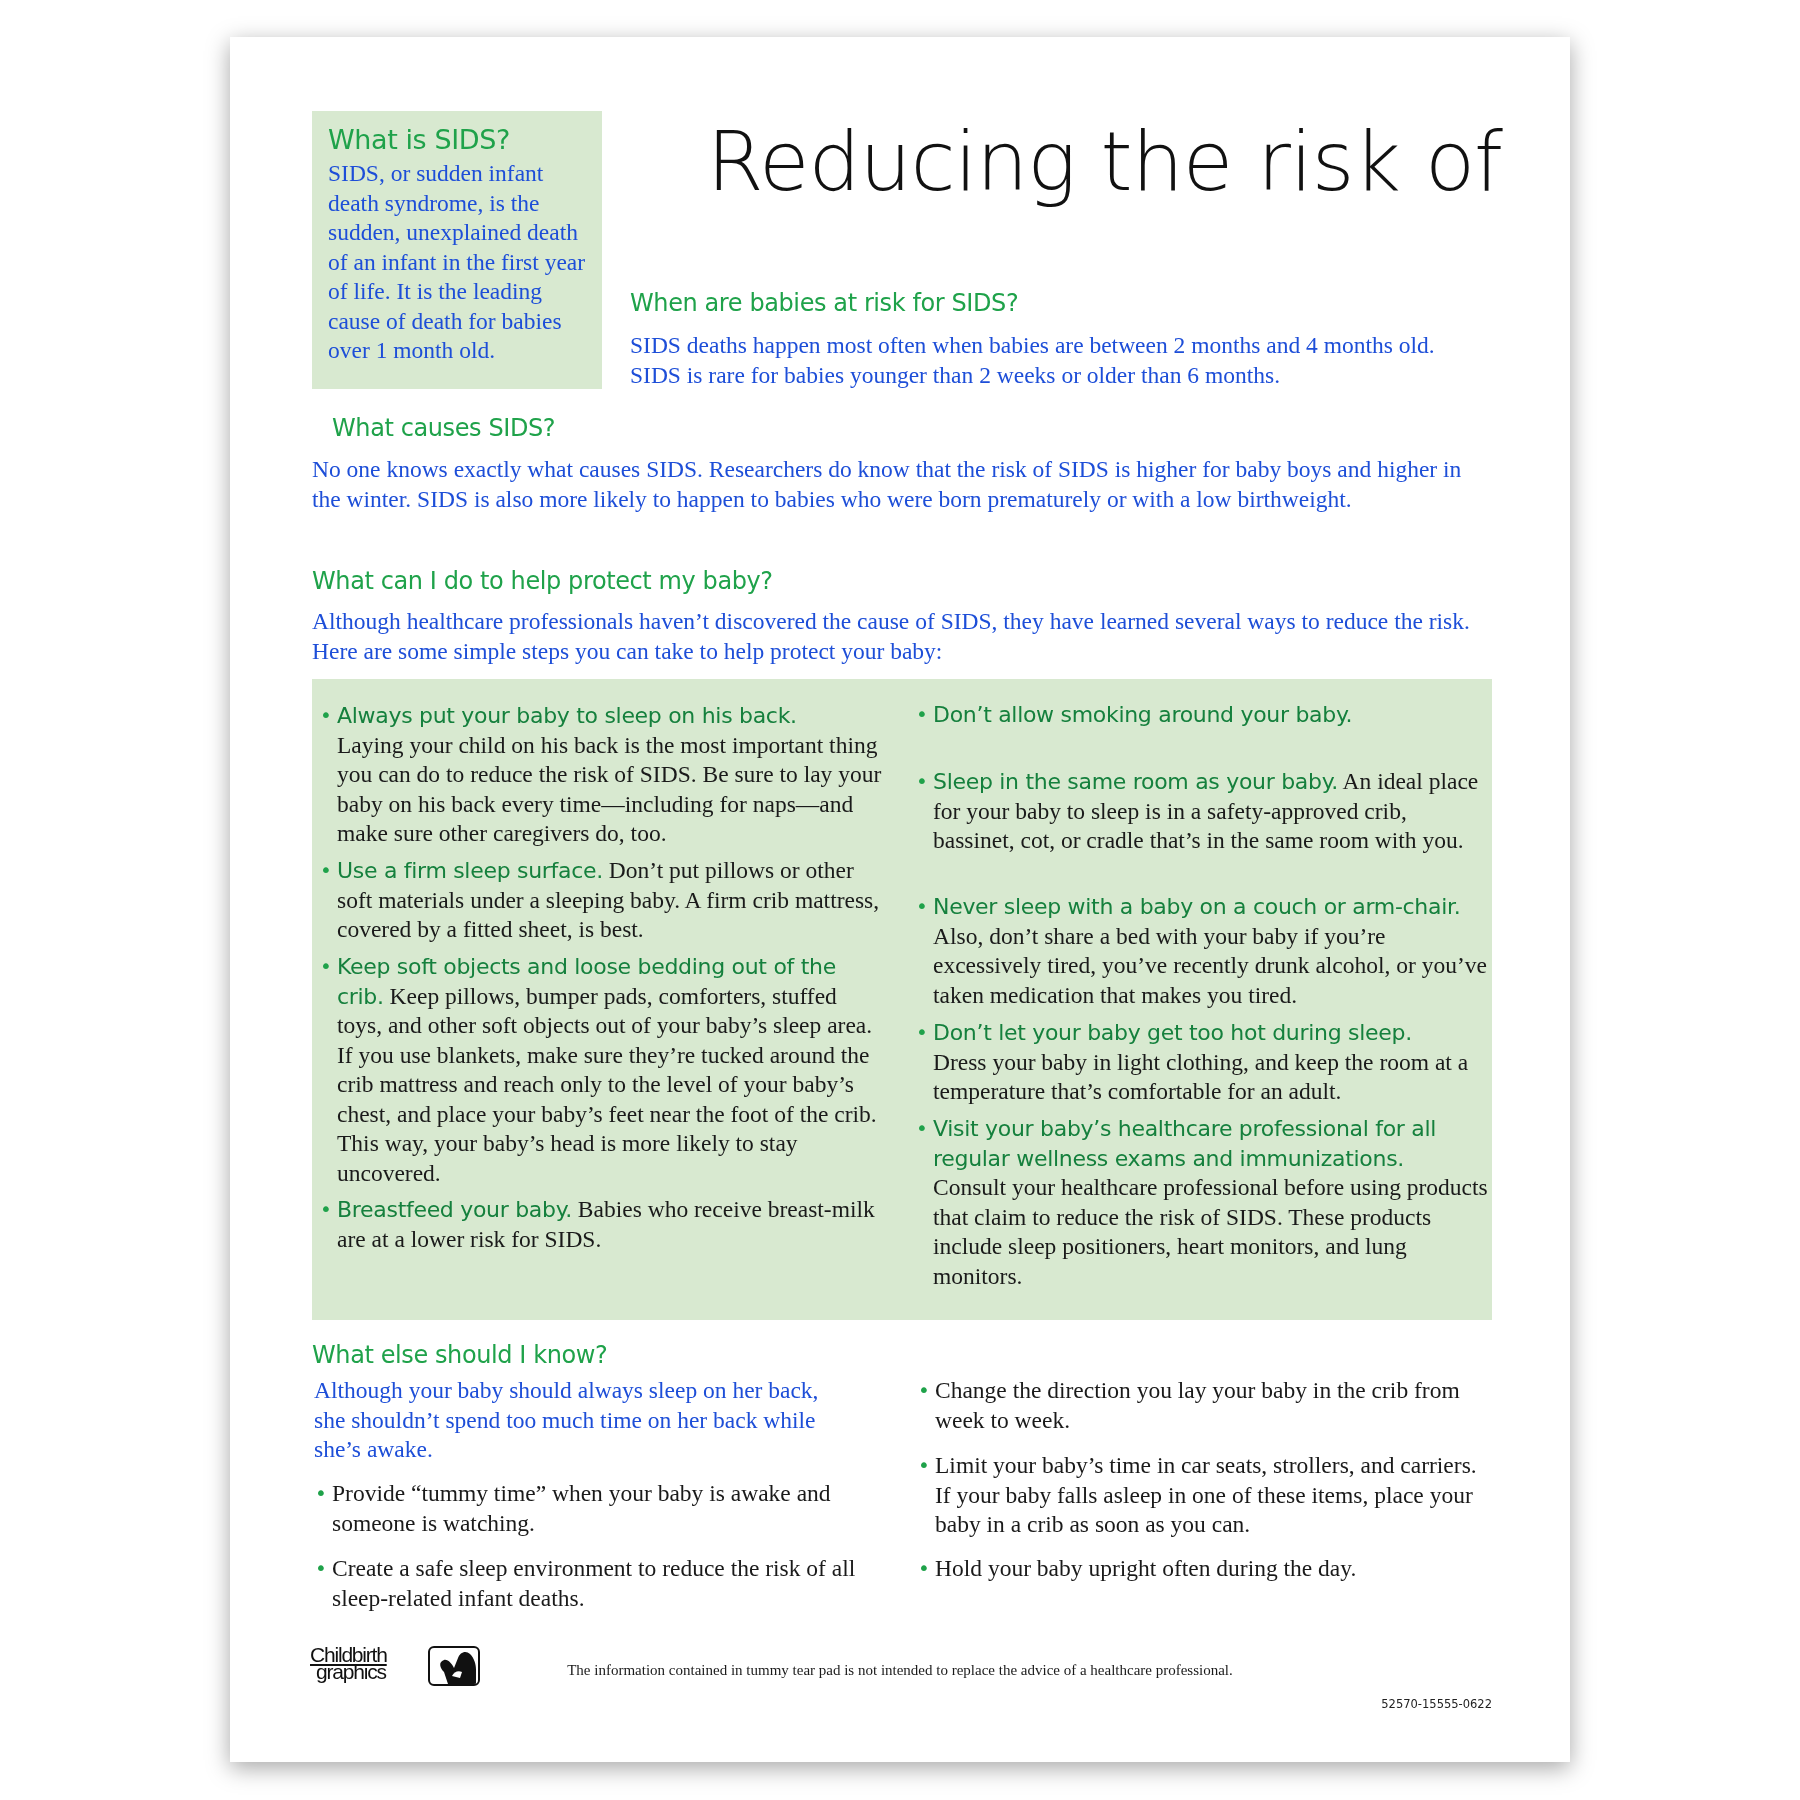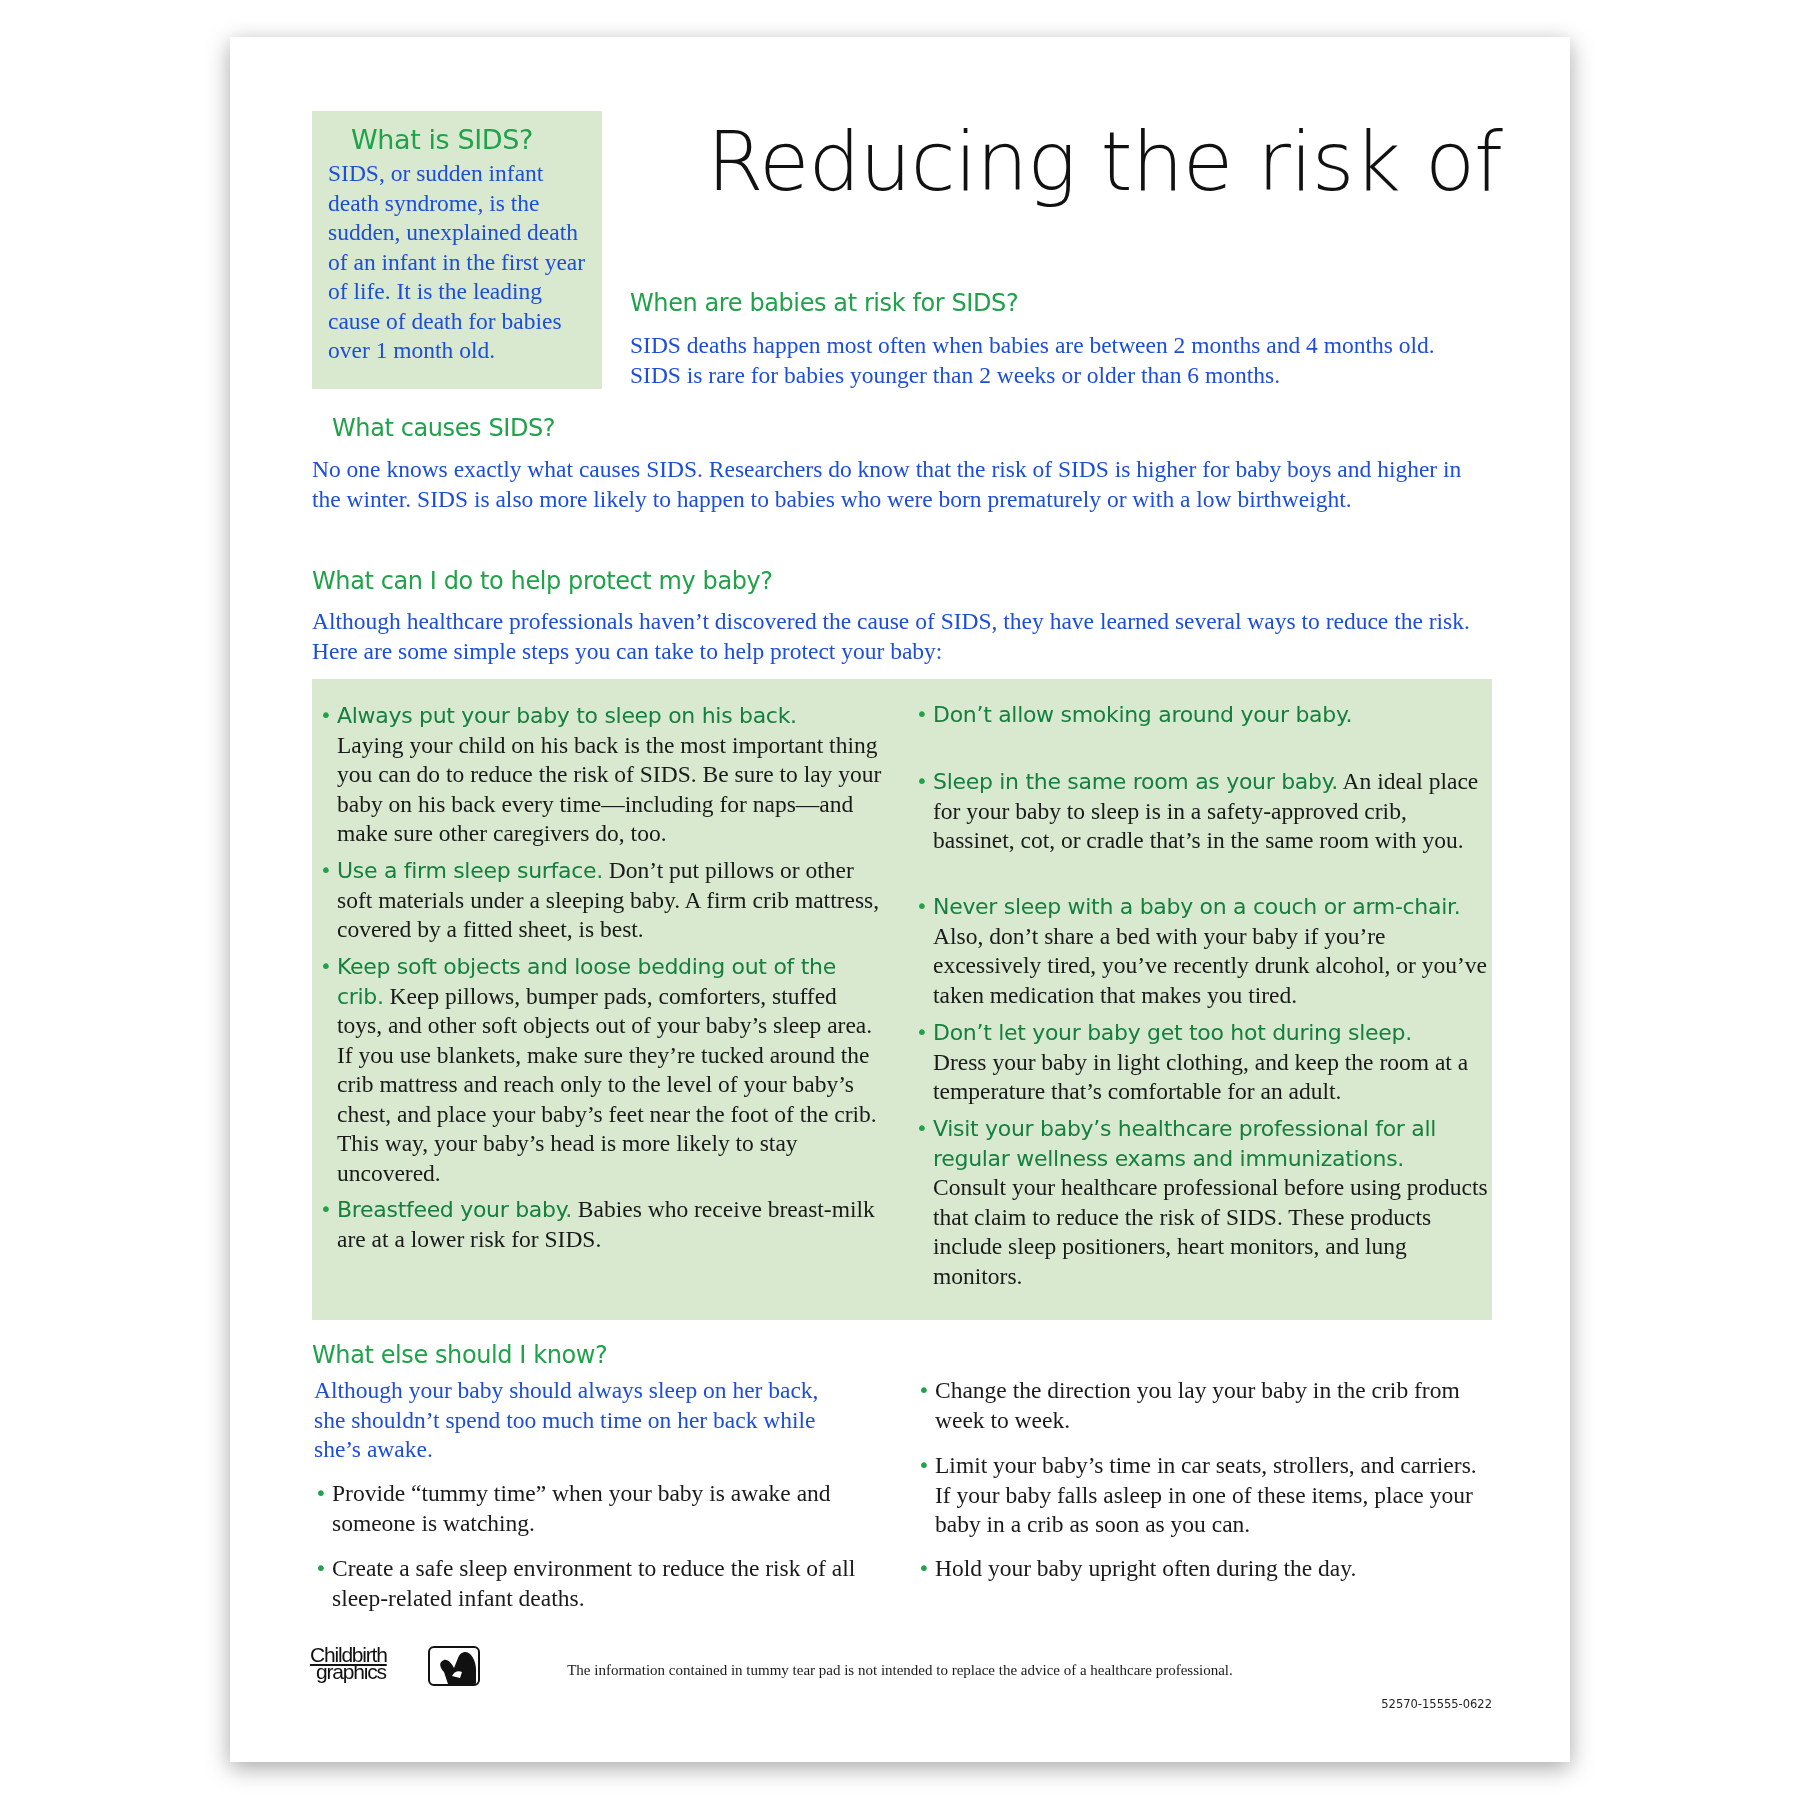--- a/index.html
+++ b/index.html
@@ -17,21 +17,21 @@
   .disclaimer{font-family:"Liberation Serif","DejaVu Serif",serif;color:#1a1a1a;font-size:15px;line-height:18px;text-align:center;}
   .code{font-family:"DejaVu Sans","Liberation Sans",sans-serif;font-size:11.5px;color:#222;}
   .logo-text{font-family:"Liberation Sans","DejaVu Sans",sans-serif;font-size:21px;line-height:17px;letter-spacing:-1.2px;color:#111;}
 </style>
 </head>
 <body>
 
 <div class="page">
 
   <div class="abs box" style="left:82px;top:74px;width:290px;height:278px;">
-    <div class="abs h2" style="left:16px;top:13px;font-size:27px;margin-left:23px;">What is SIDS?</div>
+    <div class="abs h2" style="left:16px;top:13px;font-size:27px;">What is SIDS?</div>
     <div class="abs body" style="left:16px;top:48px;width:262px;font-size:23.5px;">SIDS, or sudden infant death syndrome, is the sudden, unexplained death of an infant in the first year of life. It is the leading cause of death for babies over 1 month old.</div>
   </div>
 
   <div class="abs title" style="right:68px;top:84px;">Reducing the risk of</div>
 
   <div class="abs h2" style="left:400px;top:250px;">When are babies at risk for SIDS?</div>
   <div class="abs body" style="left:400px;top:294px;width:850px;">SIDS deaths happen most often when babies are between 2 months and 4 months old. SIDS is rare for babies younger than 2 weeks or older than 6 months.</div>
 
   <div class="abs h2" style="left:82px;top:375px;margin-left:20px;">What causes SIDS?</div>
   <div class="abs body" style="left:82px;top:418px;width:1150px;">No one knows exactly what causes SIDS. Researchers do know that the risk of SIDS is higher for baby boys and higher in the winter. SIDS is also more likely to happen to babies who were born prematurely or with a low birthweight.</div>

